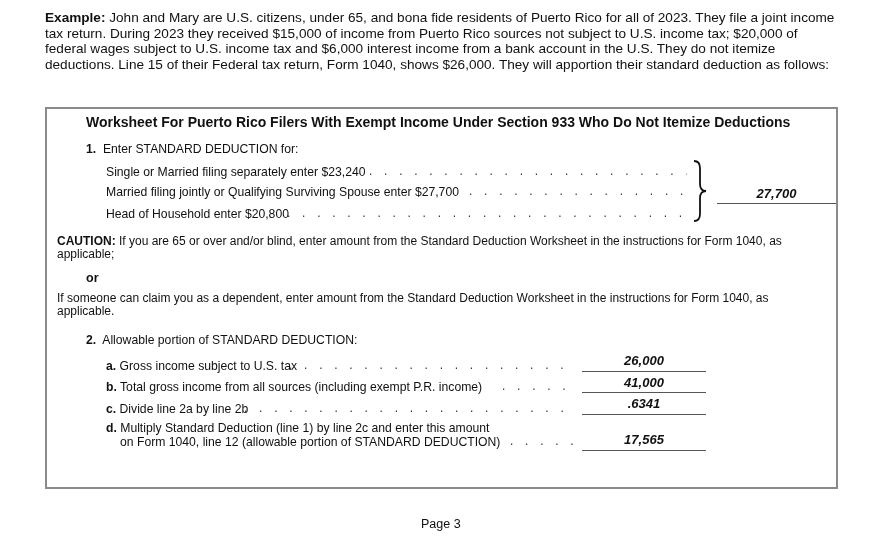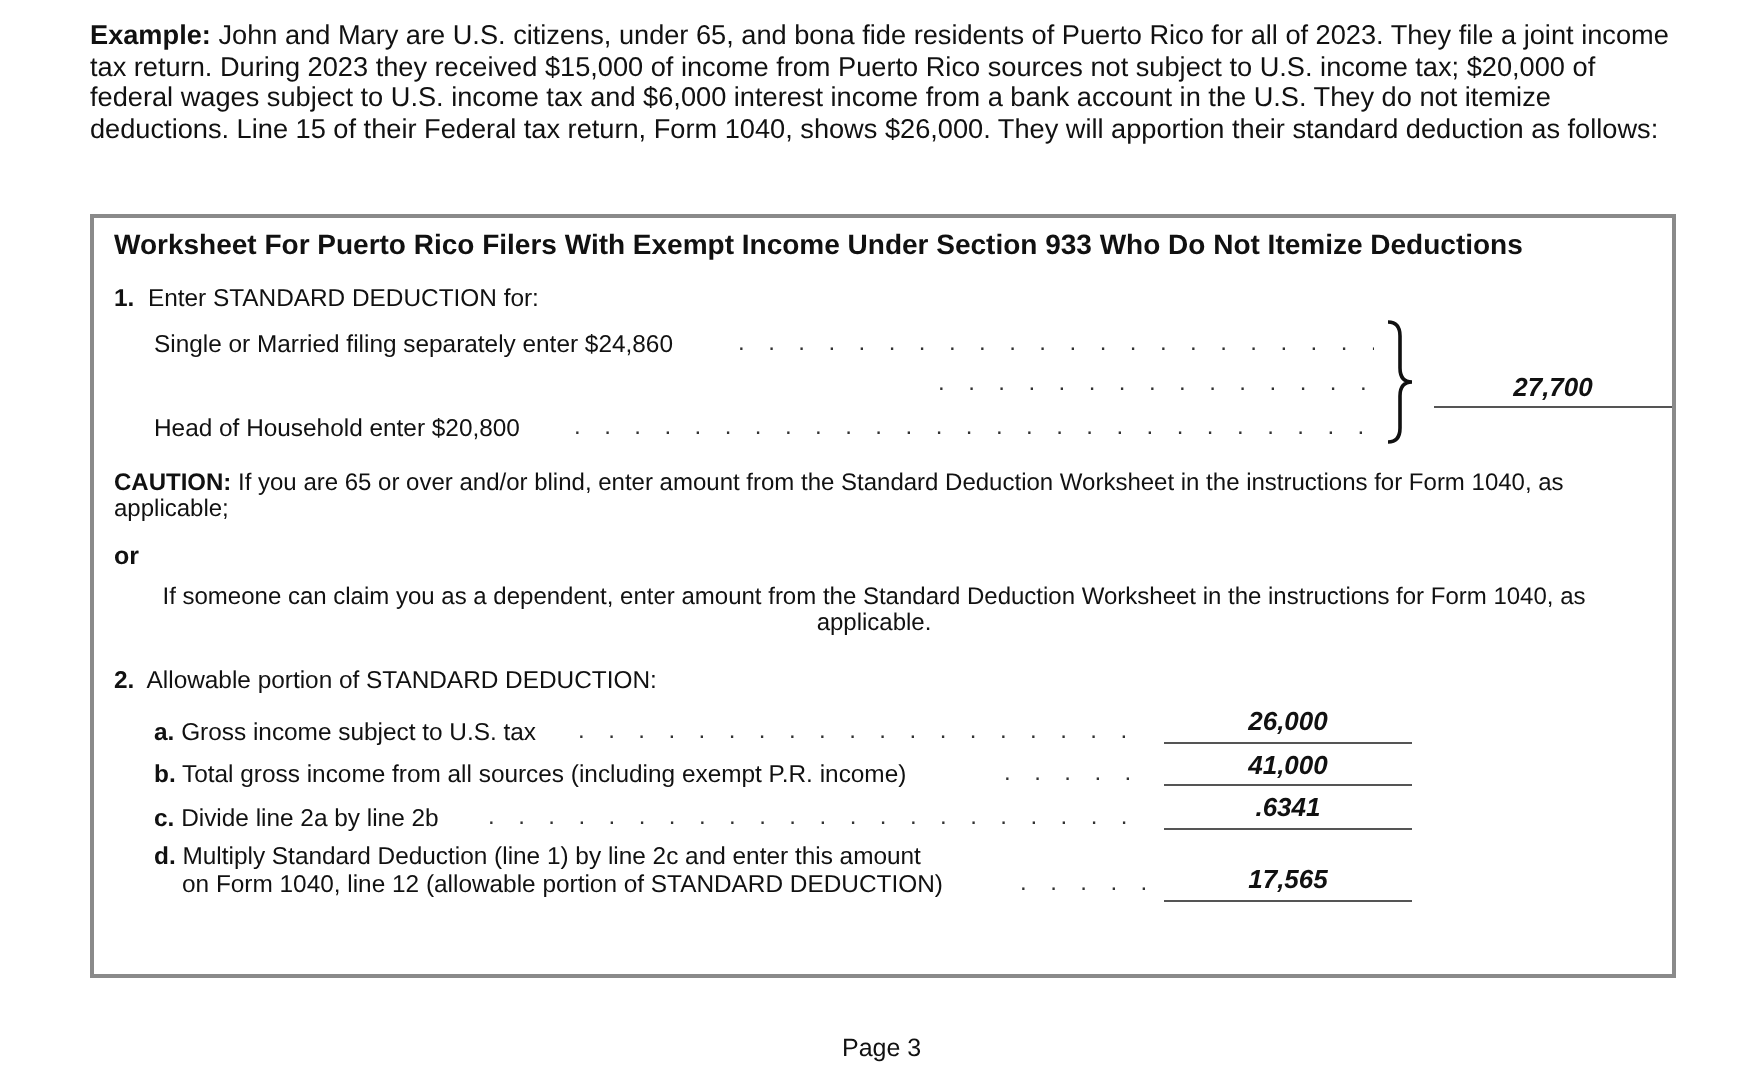--- a/index.html
+++ b/index.html
@@ -3,21 +3,21 @@
   <meta charset="utf-8">
   <style>
     html, body { margin: 0; padding: 0; background: #ffffff; }
     body { width: 870px; height: 537px; position: relative; overflow: hidden;
            font-family: "Liberation Sans", sans-serif; color: #111; }
     .intro { position: absolute; left: 45px; top: 10px; width: 790px;
              font-size: 13.6px; line-height: 15.6px; }
     .intro b { font-weight: bold; text-align: right; }
     .box { position: absolute; left: 45px; top: 107px; width: 789px; height: 378px;
            border: 2px solid #8a8a8a; box-sizing: content-box; }
-    .abs { position: absolute; white-space: nowrap; }
+    .abs { position: absolute; white-space: nowrap; margin-left: 29px; }
     .title { left: 10px; top: 5px; font-size: 14px; font-weight: bold; }
     .s12 { font-size: 12.2px; }
     .dots { position: absolute; font-size: 12px; letter-spacing: 4.2px; color: #333; overflow: hidden; white-space: nowrap; }
     .ans { position: absolute; font-style: italic; font-weight: bold; font-size: 13px; text-align: center; }
     .uline { position: absolute; height: 0; border-top: 1.5px solid #555; }
     .brace { position: absolute; left: 645px; top: 51px; width: 16px; height: 62px; }
     .para { position: absolute; left: 10px; width: 760px; font-size: 12px; line-height: 13px; white-space: normal; }
     .page { position: absolute; left: 421px; top: 517px; font-size: 12.5px; }
   </style>
 </head>
@@ -26,40 +26,41 @@
 <div class="intro"><b>Example:</b><span> John and Mary are U.S. citizens, under 65, and bona fide residents of Puerto Rico for all of 2023. They file a joint income tax return. During 2023 they received $15,000 of income from Puerto Rico sources not subject to U.S. income tax; $20,000 of federal wages subject to U.S. income tax and $6,000 interest income from a bank account in the U.S. They do not itemize deductions. Line 15 of their Federal tax return, Form 1040, shows $26,000. They will apportion their standard deduction as follows:</span></div>
 
 <div class="box">
   <div class="abs title">Worksheet For Puerto Rico Filers With Exempt Income Under Section 933 Who Do Not Itemize Deductions</div>
 
   <div class="abs s12" style="left:10px; top:33px;">
     <b>1.</b>&nbsp;
     <span>Enter STANDARD DEDUCTION for:</span>
   </div>
 
-  <div class="abs s12" style="left:30px; top:56px;">Single or Married filing separately enter $24,860</div>
+  <div class="abs s12" style="left:30px; top:56px;">Single or Married filing separately enter $23,240</div>
   <div class="dots" style="left:322px; top:55px; width:318px;">. . . . . . . . . . . . . . . . . . . . . . . . . . . . . . . . . . . . . . . . . . . . .</div>
 
+  <div class="abs s12" style="left:30px; top:76px;">Married filing jointly or Qualifying Surviving Spouse enter $27,700</div>
   <div class="dots" style="left:422px; top:75px; width:218px;">. . . . . . . . . . . . . . . . . . . . . . . . . . . . . . . . . . . . . . . . . . . . .</div>
 
   <div class="abs s12" style="left:30px; top:98px;">Head of Household enter $20,800</div>
   <div class="dots" style="left:240px; top:97px; width:400px;">. . . . . . . . . . . . . . . . . . . . . . . . . . . . . . . . . . . . . . . . . . . . .</div>
 
   <svg class="brace" viewBox="0 0 16 62">
     <path d="M2 1 Q8 1 8 8 L8 24 Q8 31 14 31 Q8 31 8 38 L8 54 Q8 61 2 61" fill="none" stroke="#111" stroke-width="1.8"></path>
   </svg>
 
   <div class="ans" style="left:670px; top:77px; width:119px;">27,700</div>
   <div class="uline" style="left:670px; top:94px; width:119px;"></div>
 
   <div class="para" style="top:126px;"><b>CAUTION:</b><span> If you are 65 or over and/or blind, enter amount from the Standard Deduction Worksheet in the instructions for Form 1040, as applicable;</span></div>
 
   <div class="abs s12" style="left:10px; top:162px; font-weight:bold; font-size:12.5px;">or</div>
 
-  <div class="para" style="top:183px;text-align:center;">If someone can claim you as a dependent, enter amount from the Standard Deduction Worksheet in the instructions for Form 1040, as applicable.</div>
+  <div class="para" style="top:183px;">If someone can claim you as a dependent, enter amount from the Standard Deduction Worksheet in the instructions for Form 1040, as applicable.</div>
 
   <div class="abs s12" style="left:10px; top:224px;">
     <b>2.</b>&nbsp;
     <span>Allowable portion of STANDARD DEDUCTION:</span>
   </div>
 
   <div class="abs s12" style="left:30px; top:250px;">
     <b>a.</b>
     <span>Gross income subject to U.S. tax</span>
   </div>

